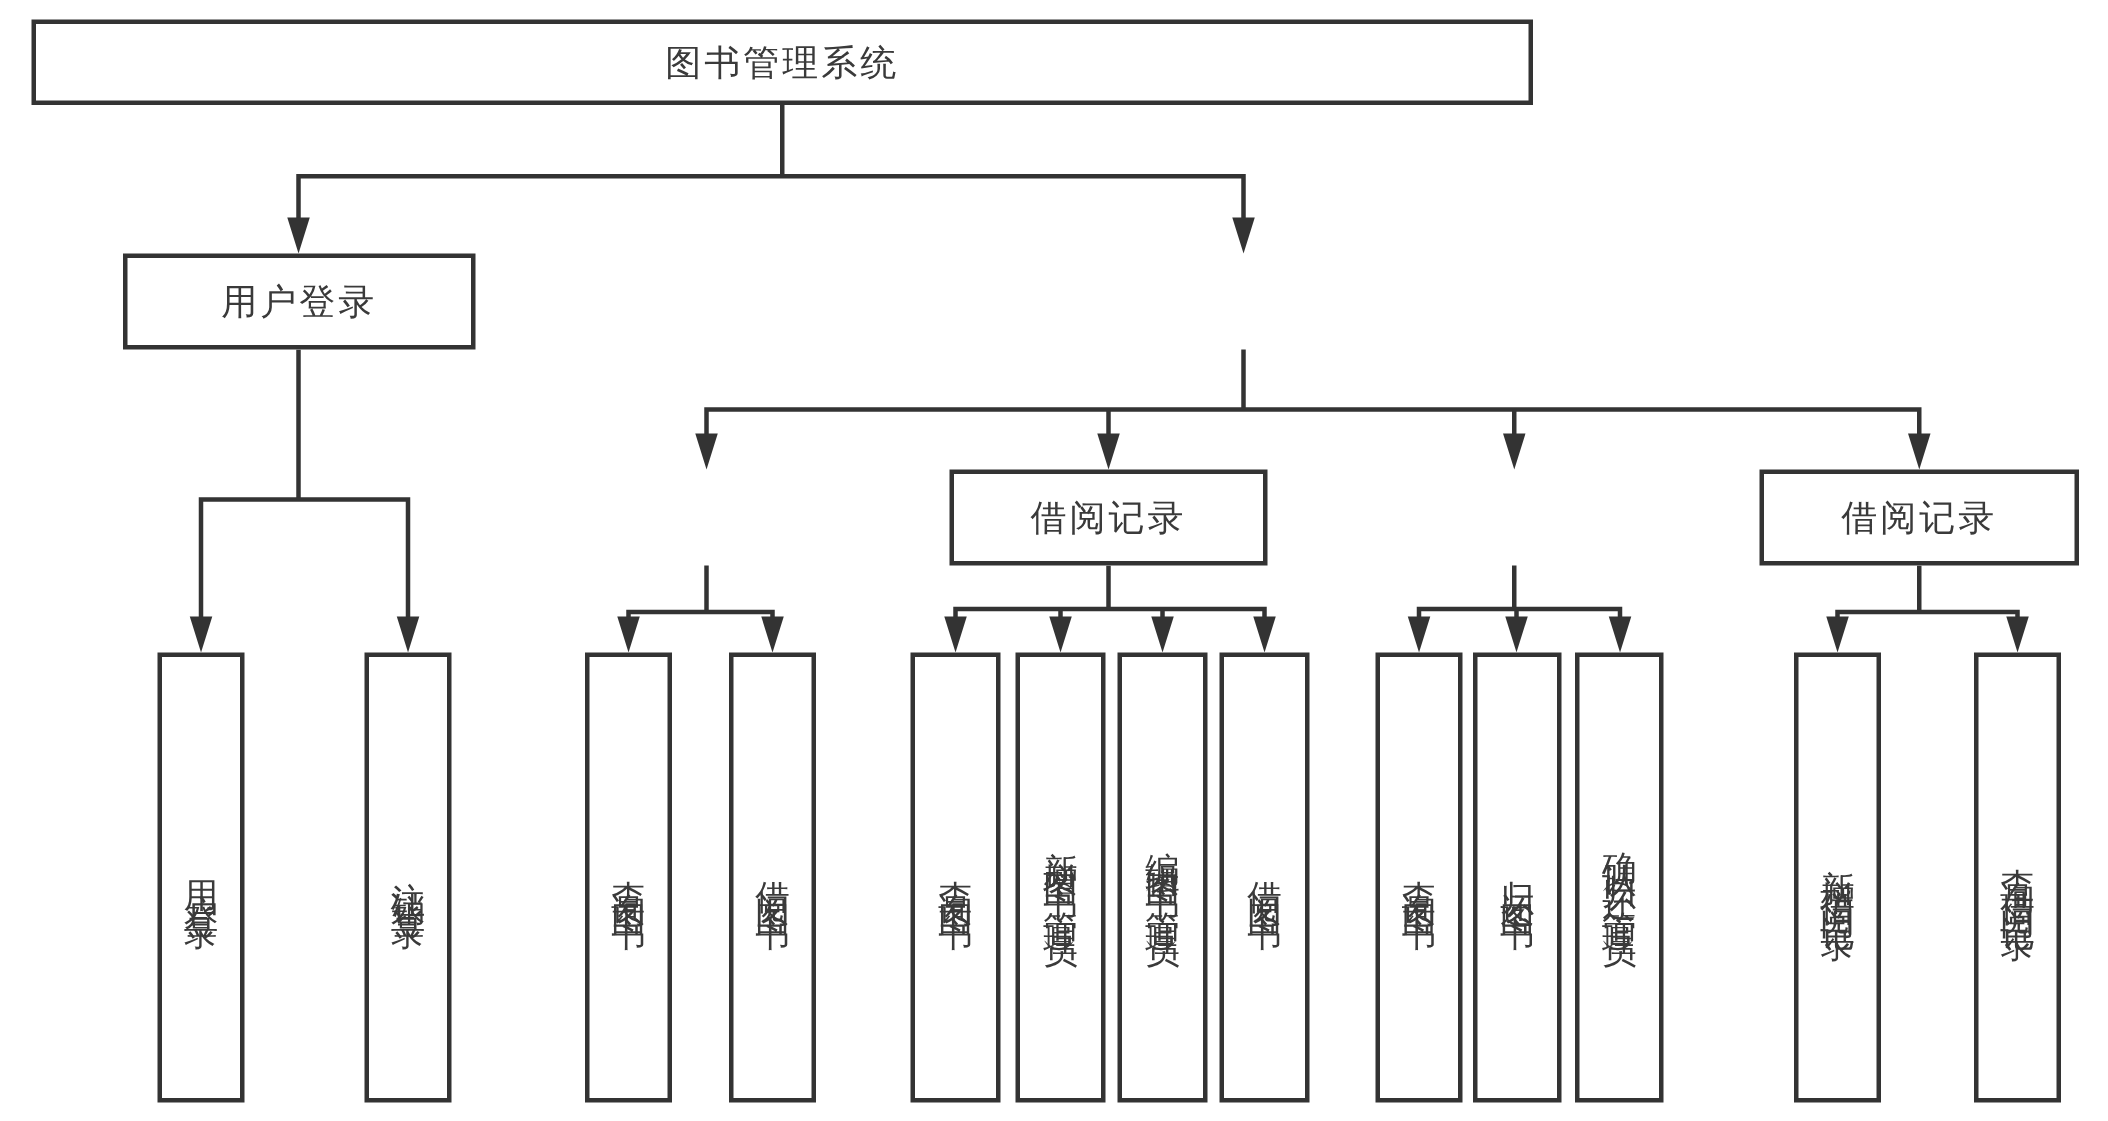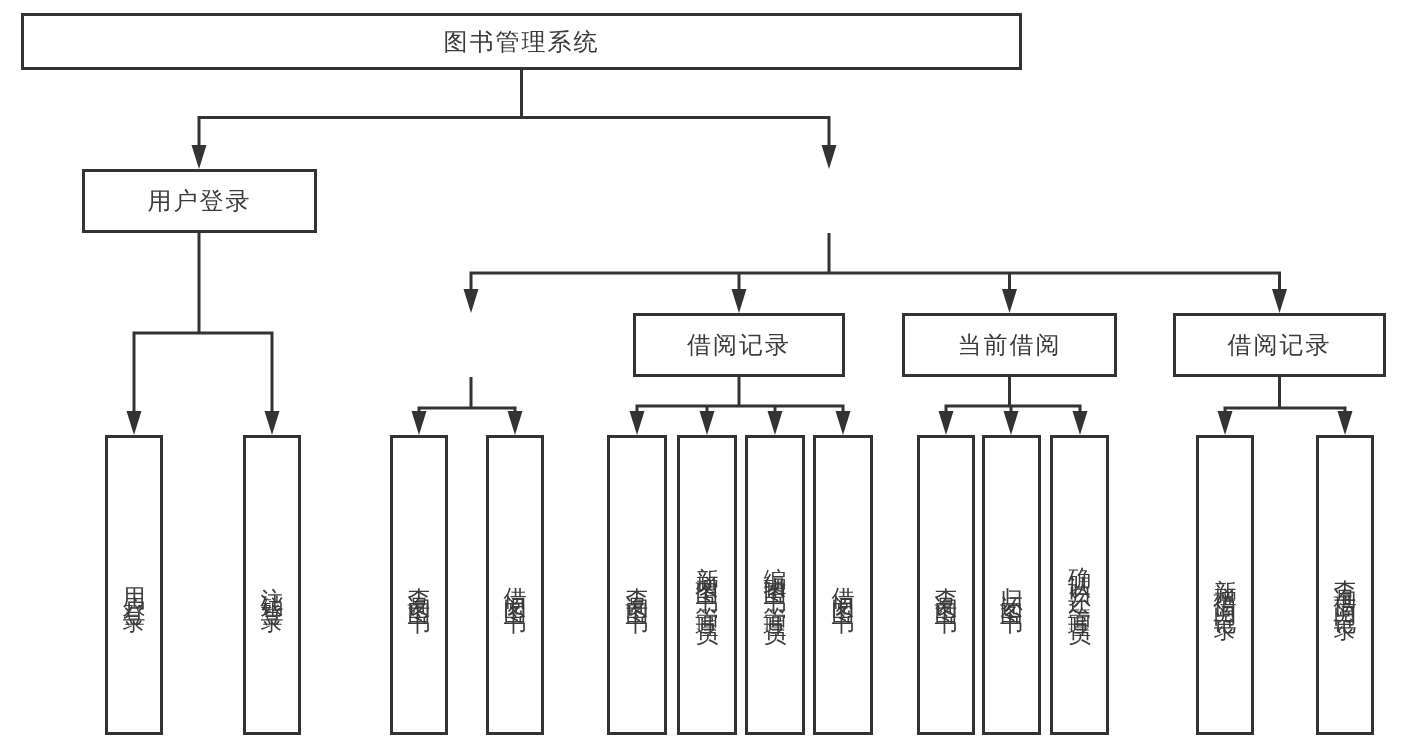--- a/index.html
+++ b/index.html
@@ -117,21 +117,20 @@
     <path class="connector" d="M1225,413 L1225,408 L1345,408 L1345,413"></path>
     <polygon class="arrowhead" points="1217.5,411 1232.5,411 1225,435"></polygon>
     <polygon class="arrowhead" points="1337.5,411 1352.5,411 1345,435"></polygon>
   </svg>
 
   <div class="node h" style="left:21px;top:13px;width:1001px;height:57px">图书管理系统</div>
 
   <div class="node h" style="left:82px;top:169px;width:235px;height:64px">用户登录</div>
 
   <div class="node h" style="left:633px;top:313px;width:212px;height:64px">借阅记录</div>
-  <div class="node h" style="left:902px;top:313px;width:215px;height:64px">当前借阅</div>
   <div class="node h" style="left:1173px;top:313px;width:213px;height:64px">借阅记录</div>
 
   <div class="node v" style="left:105px;top:435px;width:58px;height:300px">
     <span>用户登录</span>
   </div>
   <div class="node v" style="left:243px;top:435px;width:58px;height:300px">
     <span>注销登录</span>
   </div>
 
   <div class="node v" style="left:390px;top:435px;width:58px;height:300px">

